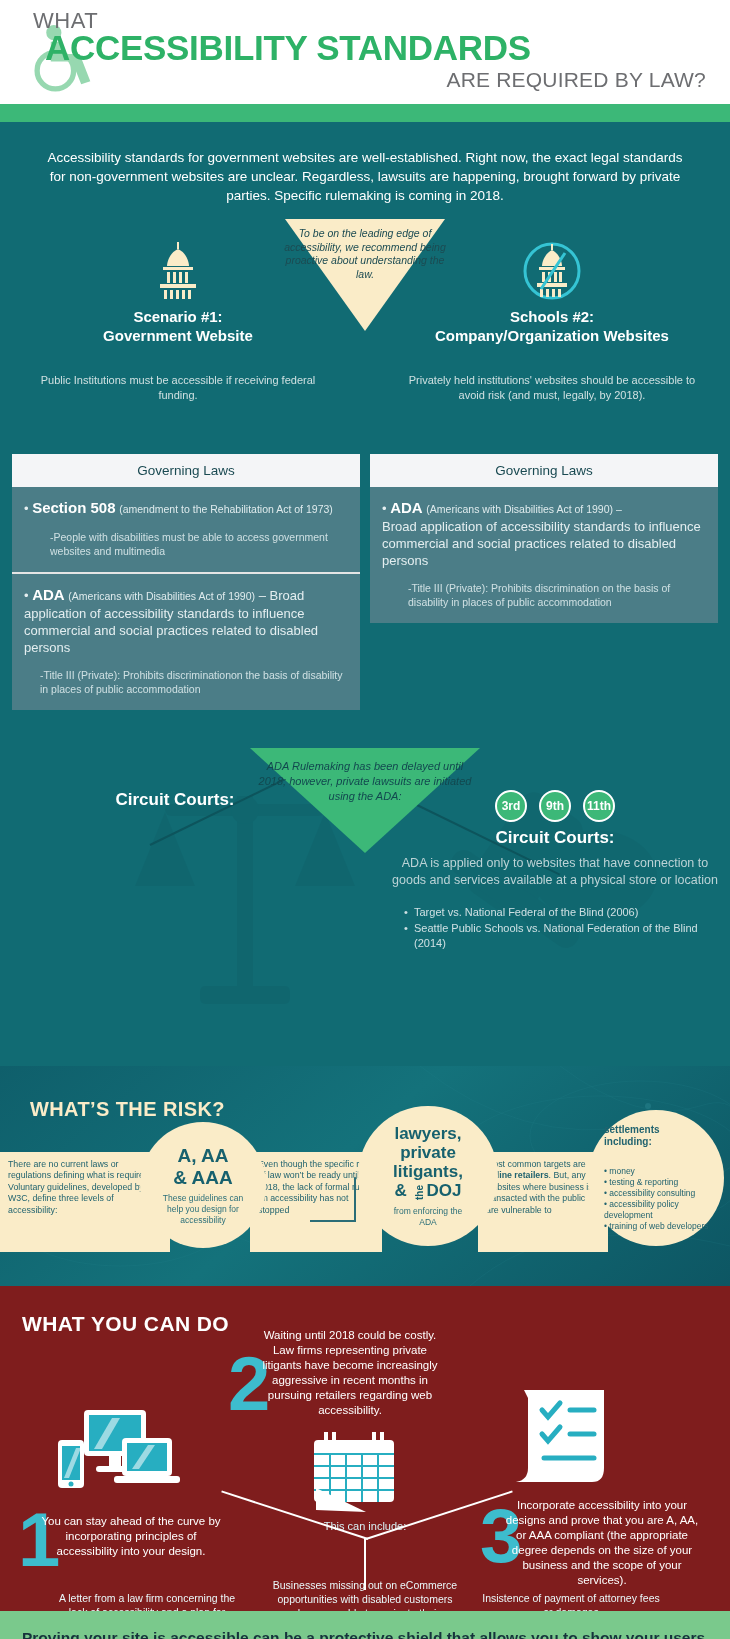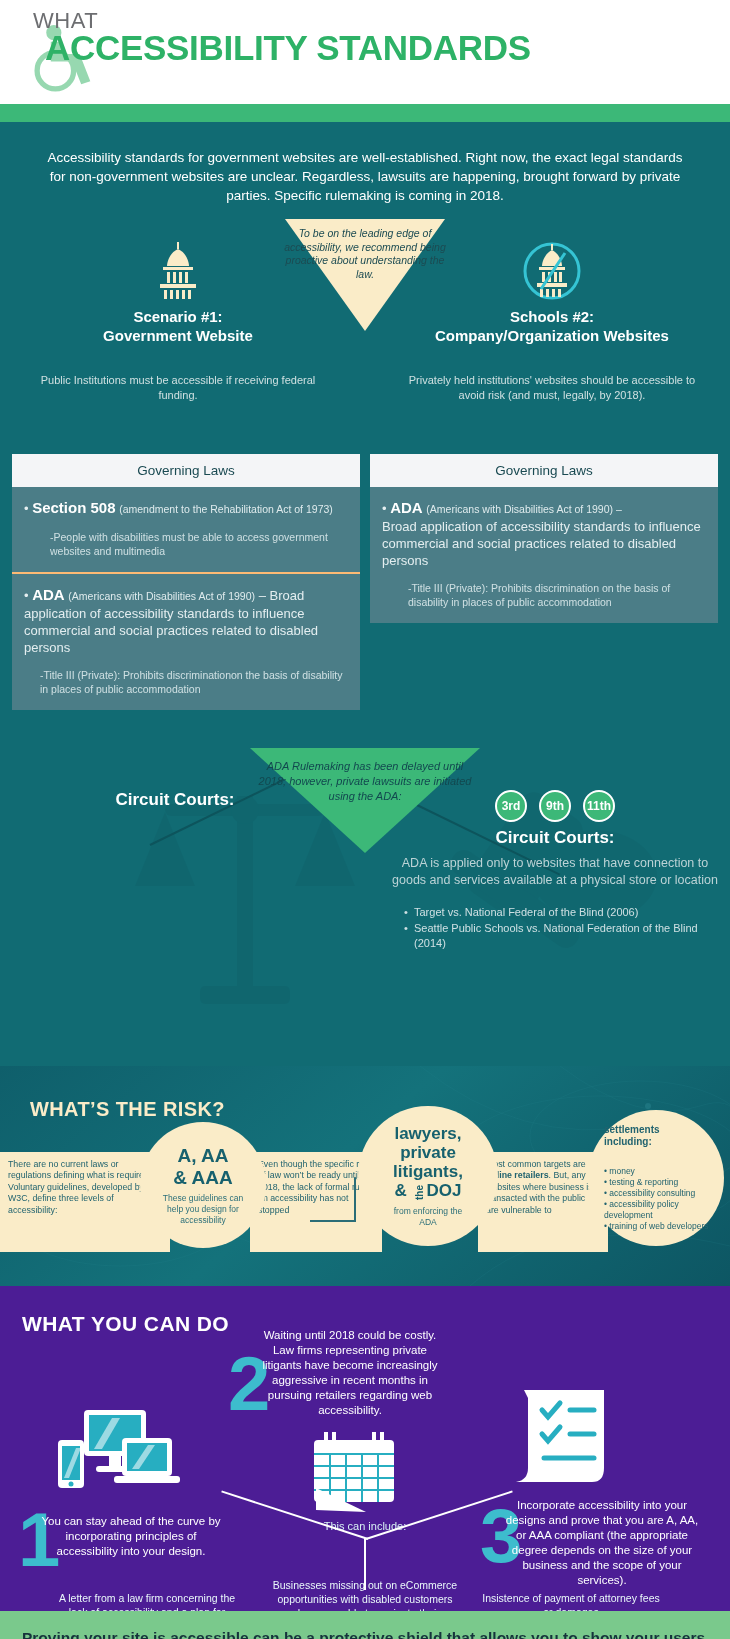--- a/index.html
+++ b/index.html
@@ -56,21 +56,21 @@
   .scenario h3 { font-size:15px; line-height:19px; font-weight:bold; color:#ffffff; }
   .scenario p { margin-top:28px; font-size:11px; line-height:15px; color:#cfe0e1; }
 
   .laws-row { position:relative; display:flex; gap:10px; padding:0 12px; align-items:flex-start; }
   .laws-col { width:100%; }
   .laws-head {
     background:#f4f5f7; color:#1a4a52; text-align:center;
     font-size:13.5px; padding:9px 0; font-weight:400;
   }
   .law-block { background:#4b7d87; padding:12px 12px 14px; }
-  .law-block + .law-block { border-top:2px solid #fdba74; }
+  .law-block + .law-block { border-top:2px solid #e5e5e5; }
   .law-main { font-size:13px; line-height:17px; color:#e4eef0; }
   .law-main b { font-size:15px; font-weight:bold; color:#ffffff; }
   .law-main .sm { font-size:10.5px; color:#dfebed; }
   .law-sub { margin-top:12px; padding-left:16px; font-size:10.5px; line-height:14px; color:#cfe0e3; }
   .law-sub.ind { padding-left:26px; }
 
   
   .sec-courts { position:relative; background:#116b73; height:350px; overflow:hidden; }
   .scale-bg { position:absolute; left:125px; top:60px; opacity:.18; }
   .gavel-bg { position:absolute; left:430px; top:50px; opacity:.16; }
@@ -122,21 +122,21 @@
   .circ-sm { font-size:8.5px; line-height:11px; margin-top:4px; color:#2b6f79; }
   .box-txt { font-size:8.8px; line-height:11.4px; }
   .box-txt b { font-weight:bold; }
   .settle-title { font-size:10px; font-weight:bold; line-height:12px; margin-bottom:18px; }
   .settle-list { list-style:none; font-size:8.5px; line-height:11px; }
   .settle-list li:before { content:"• "; }
   .arrow-up { position:absolute; font-size:14px; color:#2a6d77; z-index:4; }
   .doj-line { position:absolute; z-index:4; }
 
   
-  .sec-do { position:relative; background:#4c1d95; height:325px; overflow:hidden; }
+  .sec-do { position:relative; background:#7f1d1d; height:325px; overflow:hidden; }
   .do-title { position:absolute; left:22px; top:26px; font-size:21px; font-weight:bold; color:#ffffff; letter-spacing:.4px; }
   .big-num { position:absolute; font-size:76px; font-weight:bold; color:#3dbccd; line-height:1; z-index:1; }
   .do-txt { position:absolute; text-align:center; font-size:11.5px; line-height:15px; color:#ffffff; z-index:2; }
   .do-icon { position:absolute; z-index:2; }
   .can-include { position:absolute; left:50%; transform:translateX(-50%); top:234px; font-size:11px; color:#d8f0f4; }
   .connector { position:absolute; background:#ffffff; z-index:2; }
   .leaf { position:absolute; text-align:center; font-size:10.5px; line-height:14px; color:#eaf8fa; }
 
   
   .footer { position:relative; background:#7ac98c; padding:16px 22px 14px; }
@@ -146,20 +146,21 @@
 <body>
 
 <div class="header">
   <svg class="wheelchair-icon" viewBox="0 0 100 100">
     <circle cx="34" cy="14" r="10" fill="#8cd4a8"></circle>
     <path d="M30 26 L30 52 L58 52 L70 82 L82 78 L68 42 L44 42 L44 26 Z" fill="#8cd4a8"></path>
     <circle cx="36" cy="64" r="24" fill="none" stroke="#8cd4a8" stroke-width="7"></circle>
   </svg>
   <div class="hdr-what">WHAT</div>
   <div class="hdr-main">ACCESSIBILITY STANDARDS</div>
+  <div class="hdr-sub">ARE REQUIRED BY LAW?</div>
 </div>
 <div class="green-bar"></div>
 
 <div class="sec-laws">
 
   <div class="intro">Accessibility standards for government websites are well-established. Right now, the exact legal standards for non-government websites are unclear. Regardless, lawsuits are happening, brought forward by private parties. Specific rulemaking is coming in 2018.</div>
 
   <div class="scenarios">
 
     <div class="triangle-note"></div>

